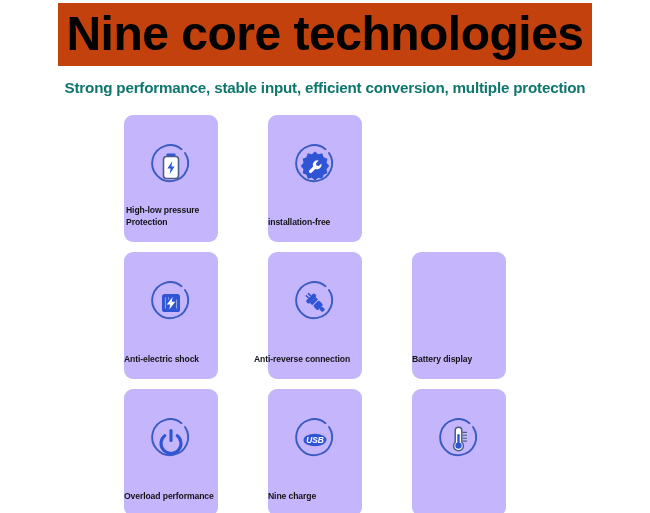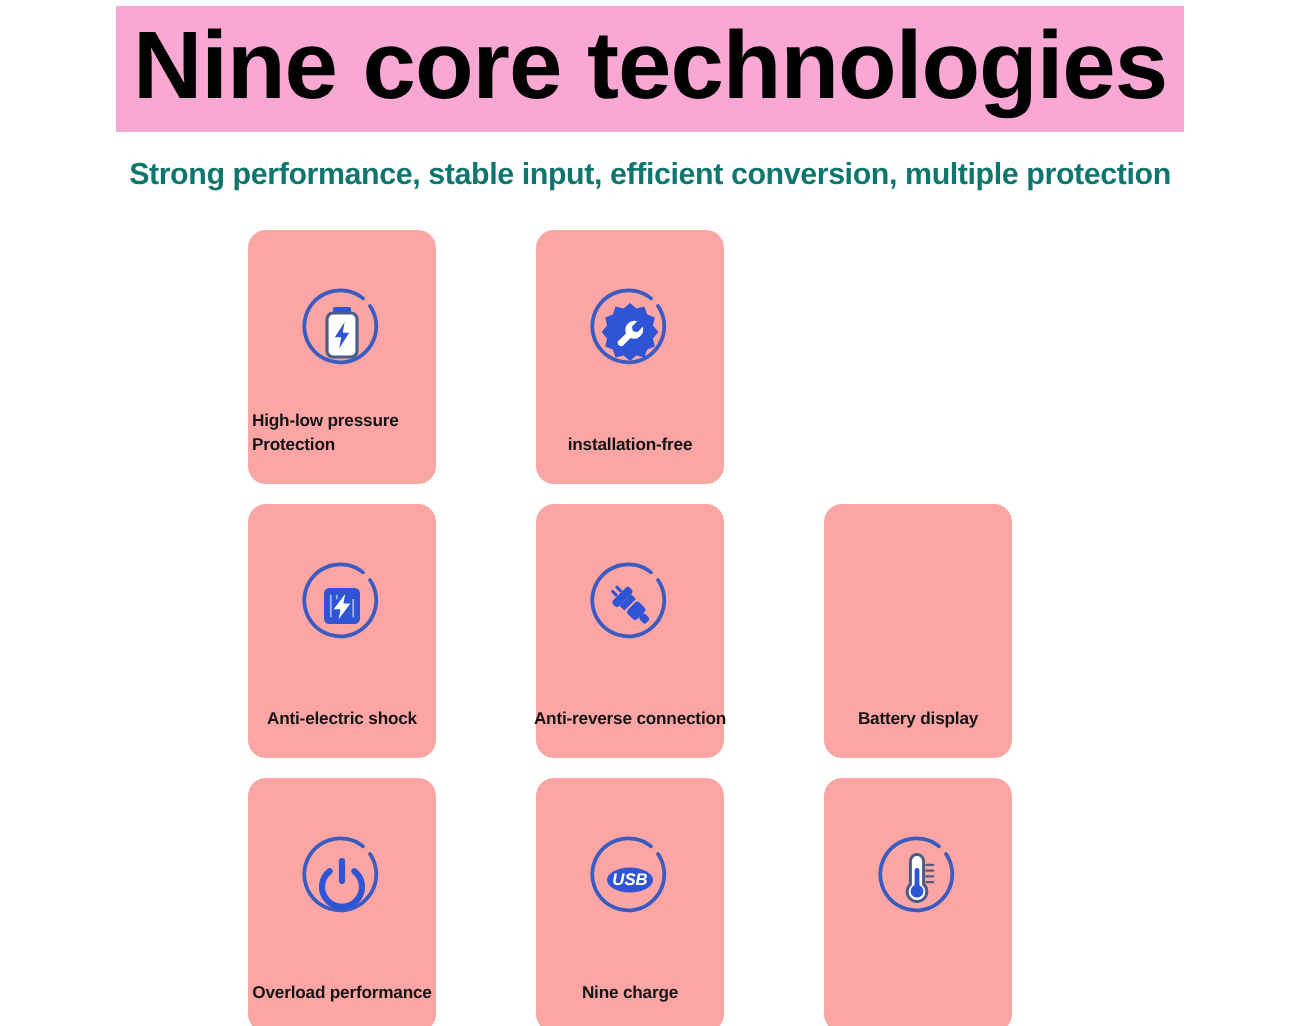--- a/index.html
+++ b/index.html
@@ -21,21 +21,21 @@
     text-align: center;
     padding-top: 3px;
   }
   .title-wrap {
     display: block;
     text-align: center;
     line-height: 0;
   }
   .title {
     display: inline-block;
-    background: #f9a8d4;
+    background: #c2410c;
     color: #010101;
     font-size: 48px;
     line-height: 58px;
     font-weight: 700;
     letter-spacing: -0.5px;
     padding: 2px 8px 3px 8px;
     font-family: "Liberation Sans", sans-serif;
     white-space: nowrap;
   }
   .subtitle {
@@ -52,21 +52,21 @@
   .grid {
     position: absolute;
     left: 124px;
     top: 115px;
     width: 396px;
     display: grid;
     grid-template-columns: 94px 50px 94px 50px 94px;
     grid-template-rows: 127px 10px 127px 10px 127px;
   }
   .card {
-    background: #fca5a5;
+    background: #c4b5fd;
     border-radius: 9px;
     position: relative;
     width: 94px;
     height: 127px;
     box-sizing: border-box;
   }
   .card.c1 { grid-column: 1; }
   .card.c2 { grid-column: 3; }
   .card.c3 { grid-column: 5; }
   .card.r1 { grid-row: 1; }
@@ -87,21 +87,21 @@
 
   .card-label {
     position: absolute;
     bottom: 14px;
     left: 0;
     width: 94px;
     font-size: 8.6px;
     font-weight: 700;
     color: #141414;
     line-height: 11.5px;
-    text-align: center;
+    text-align: left;
     letter-spacing: -0.1px;
     white-space: nowrap;
   }
   .card-label.wrap {
     white-space: normal;
     text-align: left;
     padding-left: 2px;
     box-sizing: border-box;
   }
   .card-label.wide {

